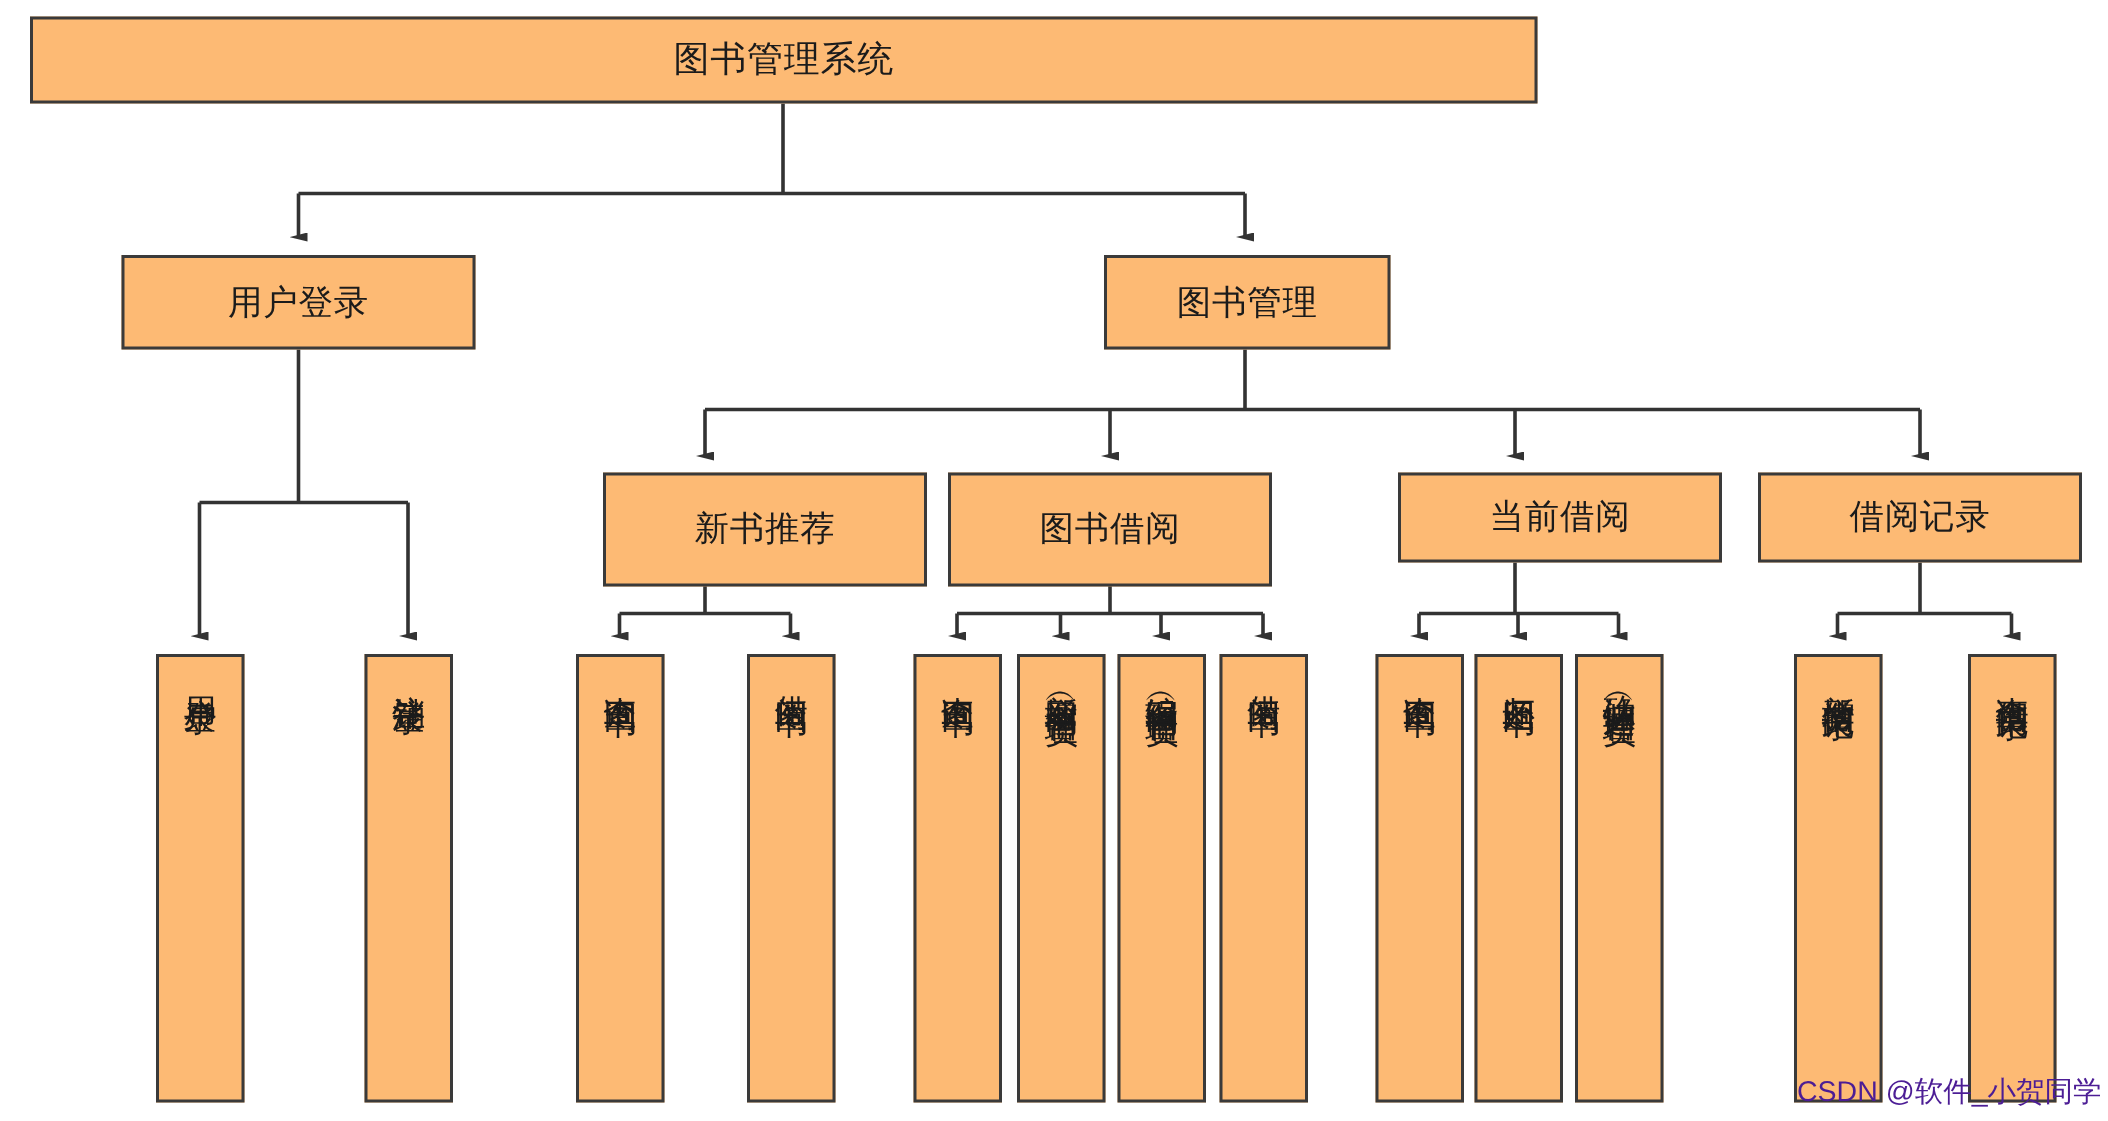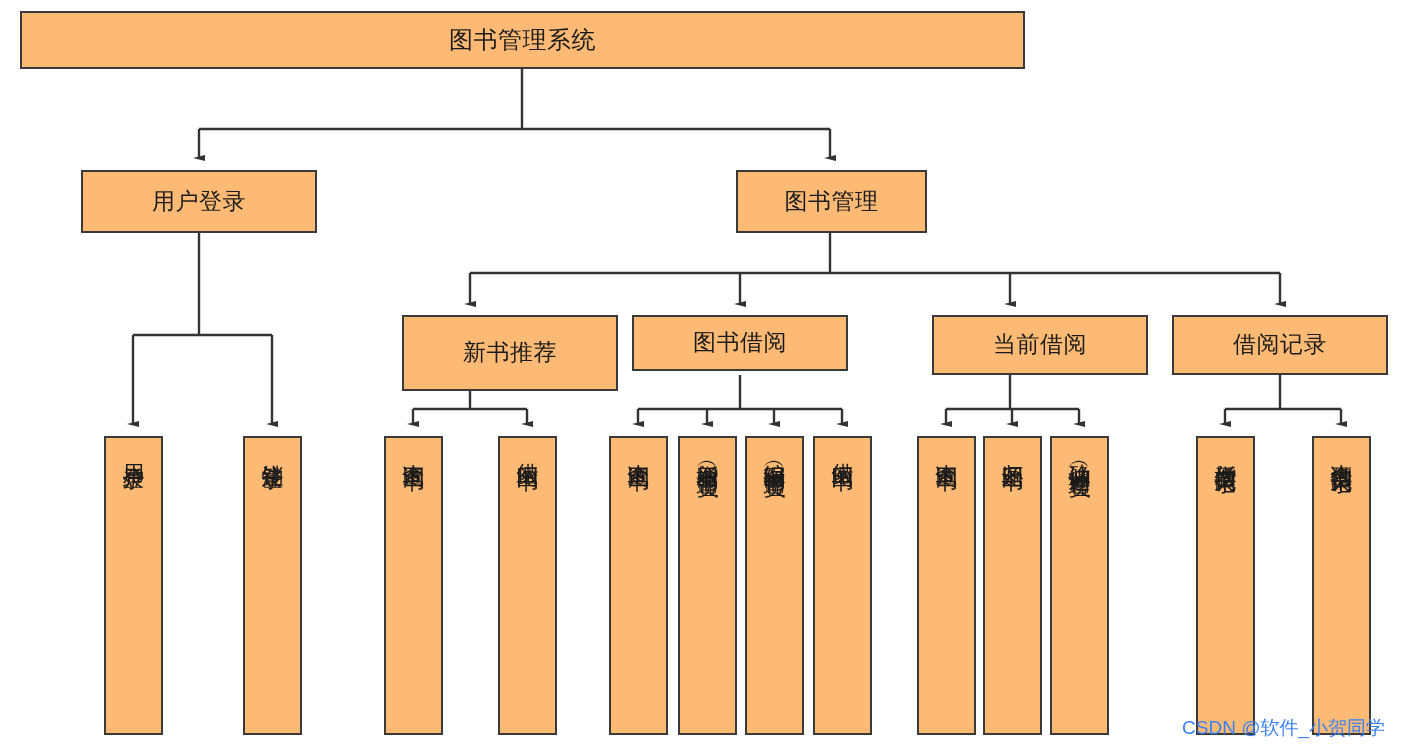--- a/index.html
+++ b/index.html
@@ -60,24 +60,24 @@
   .node.v .label {
     writing-mode: vertical-rl;
     text-orientation: upright;
     font-size: 22px;
     letter-spacing: 2px;
     line-height: 1;
     max-height: 100%;
   }
   .watermark {
     position: absolute;
-    right: 20px;
+    right: 4px;
     bottom: 6px;
     font-size: 19px;
-    color: #3b82f6;
+    color: #4c1d95;
     z-index: 5;
     white-space: nowrap;
   }
 </style>
 </head>
 <body>
 
 <div id="canvas">
 
   <svg id="edges" viewBox="0 0 1405 747" xmlns="http://www.w3.org/2000/svg">
@@ -137,21 +137,21 @@
   <div class="node h" style="left:81px; top:170px; width:236px; height:63px;">
     <span class="label">用户登录</span>
   </div>
   <div class="node h" style="left:736px; top:170px; width:191px; height:63px;">
     <span class="label">图书管理</span>
   </div>
 
   <div class="node h" style="left:362px; top:315px; width:216px; height:76px;margin-left:40px;">
     <span class="label">新书推荐</span>
   </div>
-  <div class="node h" style="left:632px; top:315px; width:216px; height:56px;">
+  <div class="node h" style="left:632px; top:315px; width:216px; height:76px;">
     <span class="label">图书借阅</span>
   </div>
   <div class="node h" style="left:932px; top:315px; width:216px; height:60px;">
     <span class="label">当前借阅</span>
   </div>
   <div class="node h" style="left:1172px; top:315px; width:216px; height:60px;">
     <span class="label">借阅记录</span>
   </div>
 
   <div class="node v" style="left:104px; top:436px; width:59px; height:299px;">

